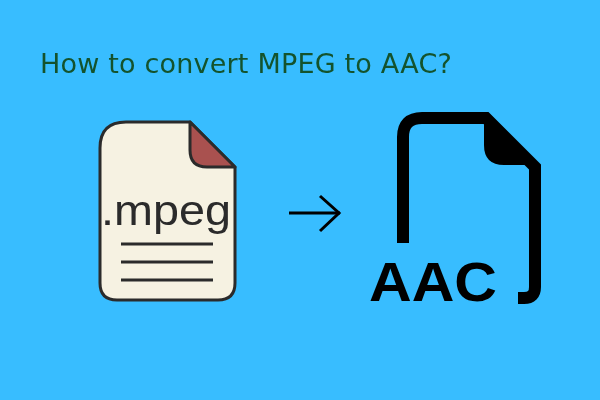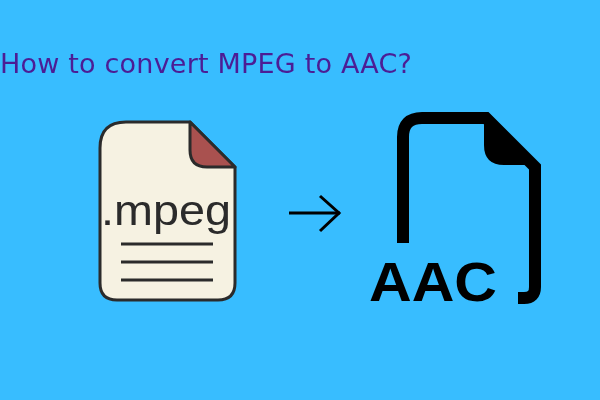--- a/index.html
+++ b/index.html
@@ -1,17 +1,17 @@
 <!DOCTYPE html>
 <html><head>
 <meta charset="utf-8">
 <style>
   html, body { margin:0; padding:0; }
   body { width:600px; height:400px; overflow:hidden; background:#38bdff; position:relative; font-family:"DejaVu Sans", sans-serif; }
-  .title { position:absolute; left:0; width:492px; top:48px; font-size:27px; color:#4c1d95; letter-spacing:0.2px; }
+  .title { position:absolute; left:0; width:492px; top:48px; text-align:center; font-size:27px; color:#14532d; letter-spacing:0.2px; }
   svg { position:absolute; left:0; top:0; }
 </style>
 </head>
 <body>
 
 <div class="title">How to convert MPEG to AAC?</div>
 
 <svg width="600" height="400" viewBox="0 0 600 400">
   <g>
     <path d="M126 122 H190 L235 167 V283 Q235 300 218 300 H117 Q100 300 100 283 V148 Q100 122 126 122 Z" fill="#f6f2e2" stroke="#2b2b2b" stroke-width="3"></path>

